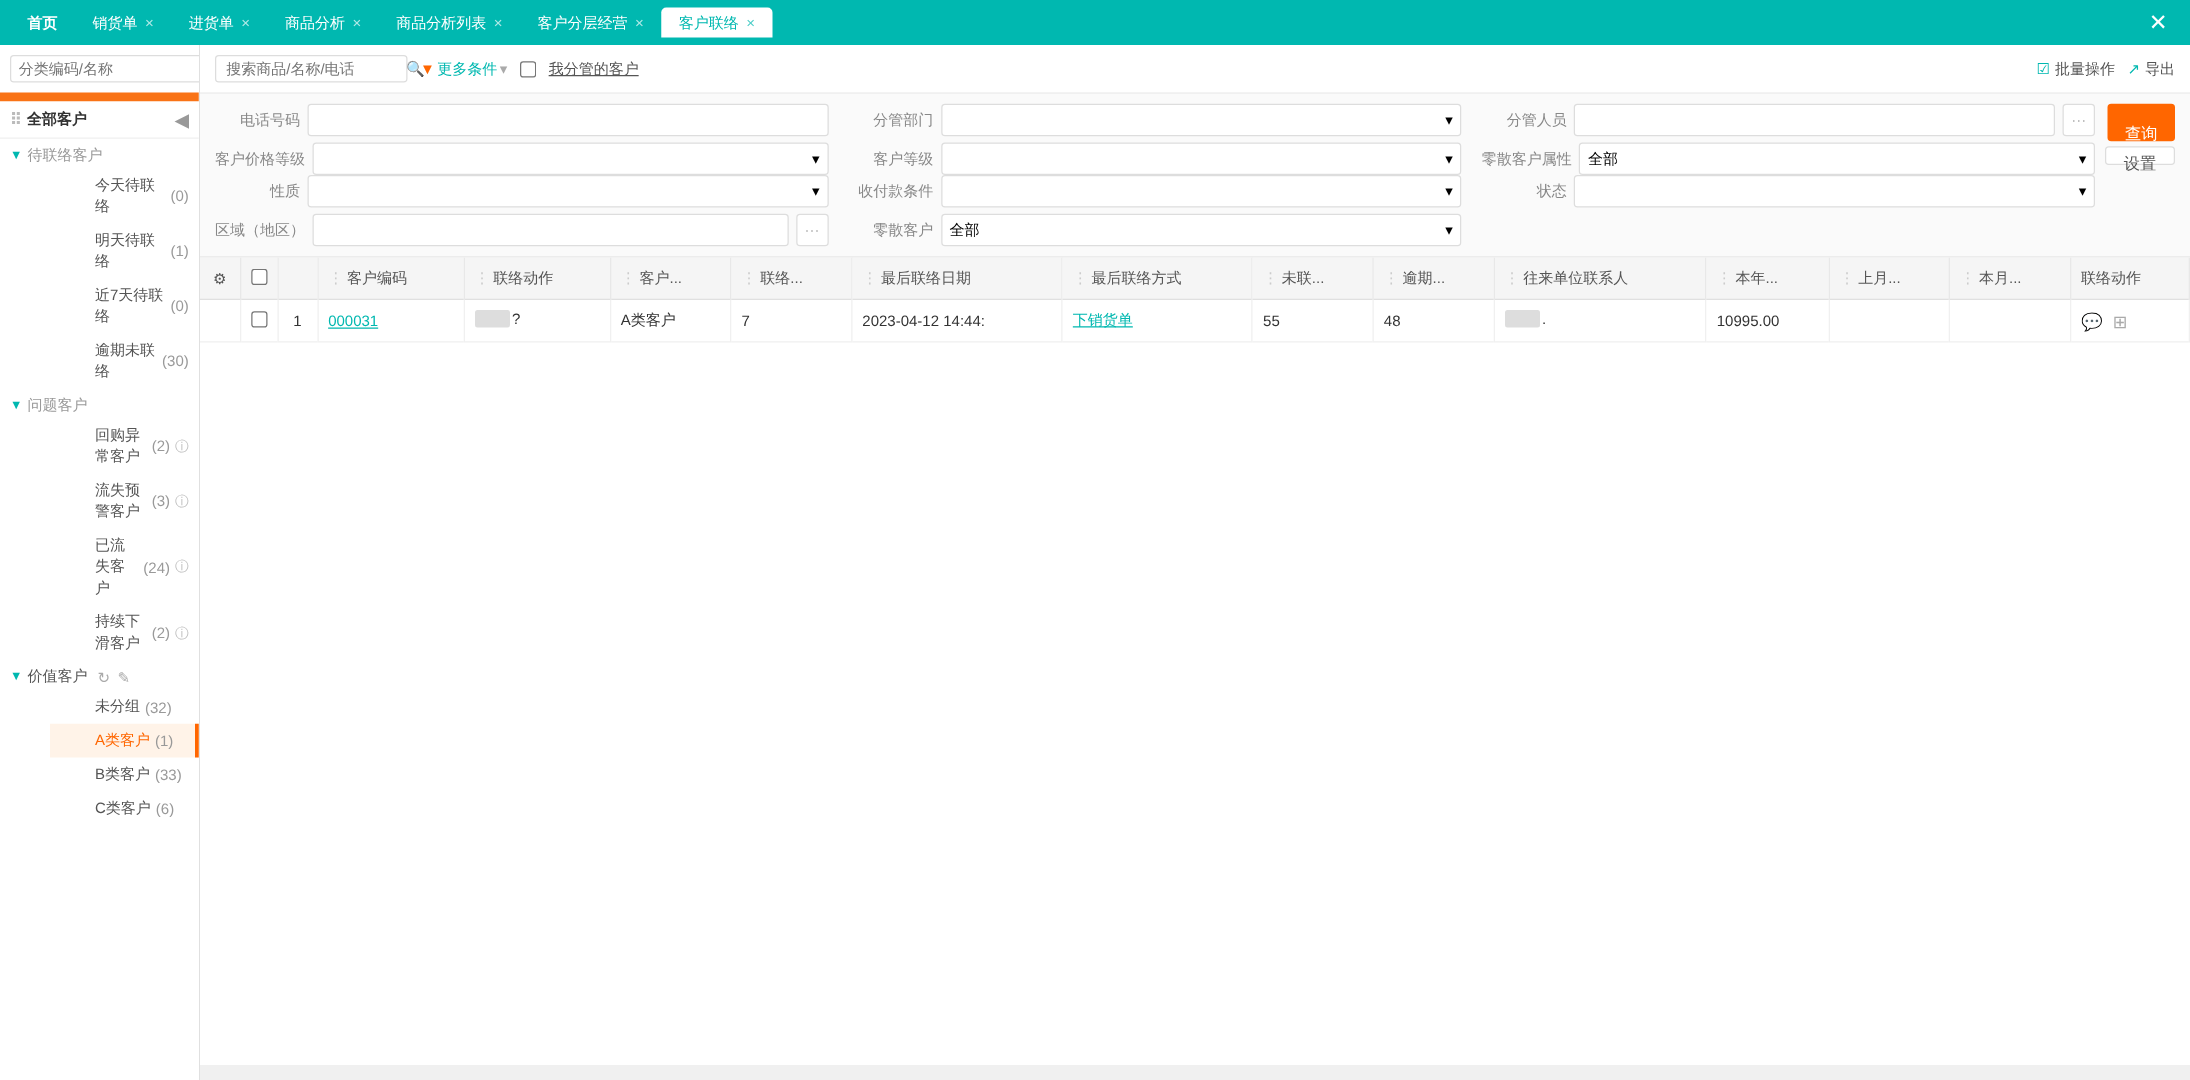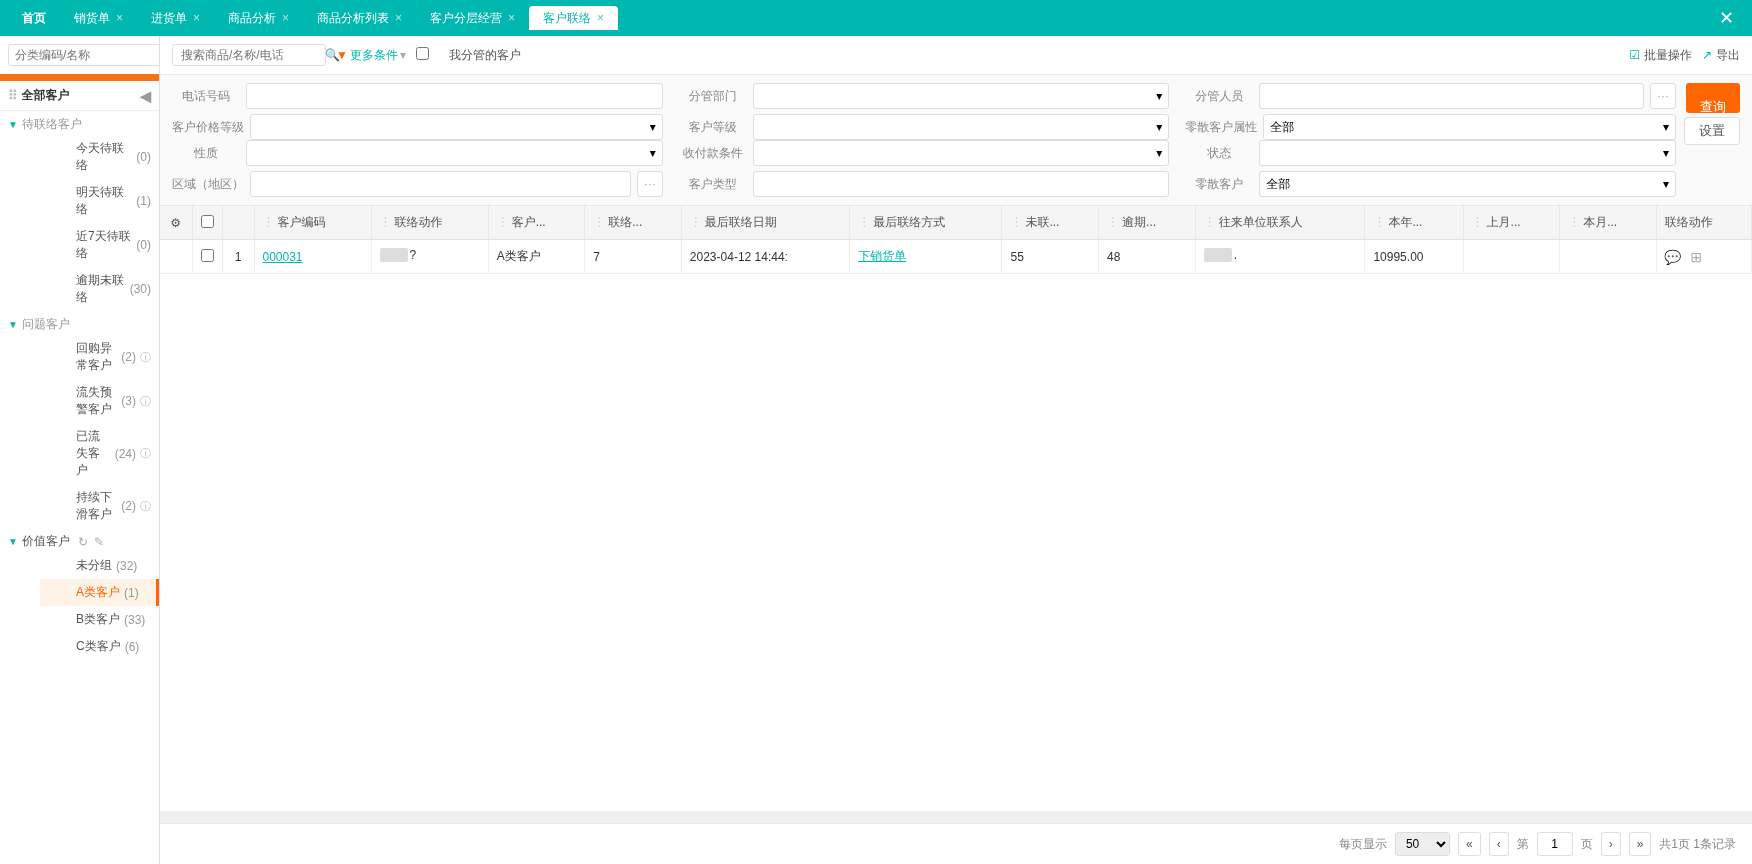--- a/index.html
+++ b/index.html
@@ -170,23 +170,24 @@
     }
     .filter-more {
       color: #00b8b0;
       cursor: pointer;
       display: flex;
       align-items: center;
       gap: 2px;
     }
     .filter-checkbox {
       display: flex;
-      align-items: flex-start;
-      gap: 20px;
+      align-items: center;
+      gap: 10px;
       color: #555;
+      text-decoration: underline;
     }
     .toolbar-right {
       margin-left: auto;
       display: flex;
       align-items: center;
       gap: 10px;
     }
     .toolbar-btn {
       color: #555;
       cursor: pointer;
@@ -212,21 +213,21 @@
       height: 28px;
     }
     .settings-btn {
       background: #fff;
       color: #555;
       border: 1px solid #ddd;
       border-radius: 3px;
       padding: 4px 14px;
       cursor: pointer;
       font-size: 13px;
-      height: 28px;
+      height: 15px;
     }
     .filter-action-col {
       display: flex;
       flex-direction: column;
       align-items: flex-end;
       gap: 4px;
       justify-content: flex-start;
     }
 
     
@@ -356,21 +357,21 @@
       align-items: center;
     }
     .adv-cell {
       display: flex;
       align-items: center;
       gap: 6px;
     }
     .adv-label {
       color: #888;
       min-width: 68px;
-      text-align: center;
+      text-align: right;
       white-space: nowrap;
       flex-shrink: 0;
     }
     .adv-control {
       flex: 1;
       border: 1px solid #ddd;
       border-radius: 3px;
       padding: 3px 6px;
       height: 26px;
       font-size: 12px;
@@ -633,24 +634,20 @@
                 <span class="arrow">▾</span>
               </div>
             </div>
           </div>
 
           <div class="adv-row" style="margin-top:5px;">
             <div class="adv-cell">
               <span class="adv-label">区域（地区）</span>
               <input class="adv-control-plain" style="flex: 1 1 0%;" type="text">
               <button class="dots-btn">···</button>
-            </div>
-            <div class="adv-cell">
-              <span class="adv-label">客户类型</span>
-              <input class="adv-control-plain" style="flex: 1 1 0%;" type="text">
             </div>
             <div class="adv-cell">
               <span class="adv-label">零散客户</span>
               <div class="adv-control">
                 <span>全部</span>
                 <span class="arrow">▾</span>
               </div>
             </div>
           </div>
         </div>
@@ -719,30 +716,14 @@
             </td>
           </tr>
         </tbody>
       </table>
     </div>
 
     <div class="scroll-bar-area">
       <div class="scroll-bar-inner"></div>
     </div>
 
-    <div class="pagination">
-      <span class="pagination-label">每页显示</span>
-      <select class="page-size-select">
-        <option>50</option>
-        <option>100</option>
-        <option>200</option>
-      </select>
-      <button class="page-btn">«</button>
-      <button class="page-btn">‹</button>
-      <span class="pagination-label">第</span>
-      <input type="text" class="page-input" value="1" style="">
-      <span class="pagination-label">页</span>
-      <button class="page-btn">›</button>
-      <button class="page-btn">»</button>
-      <span class="page-total">共1页 1条记录</span>
-    </div>
   </div>
 </div>
 
 </body></html>

